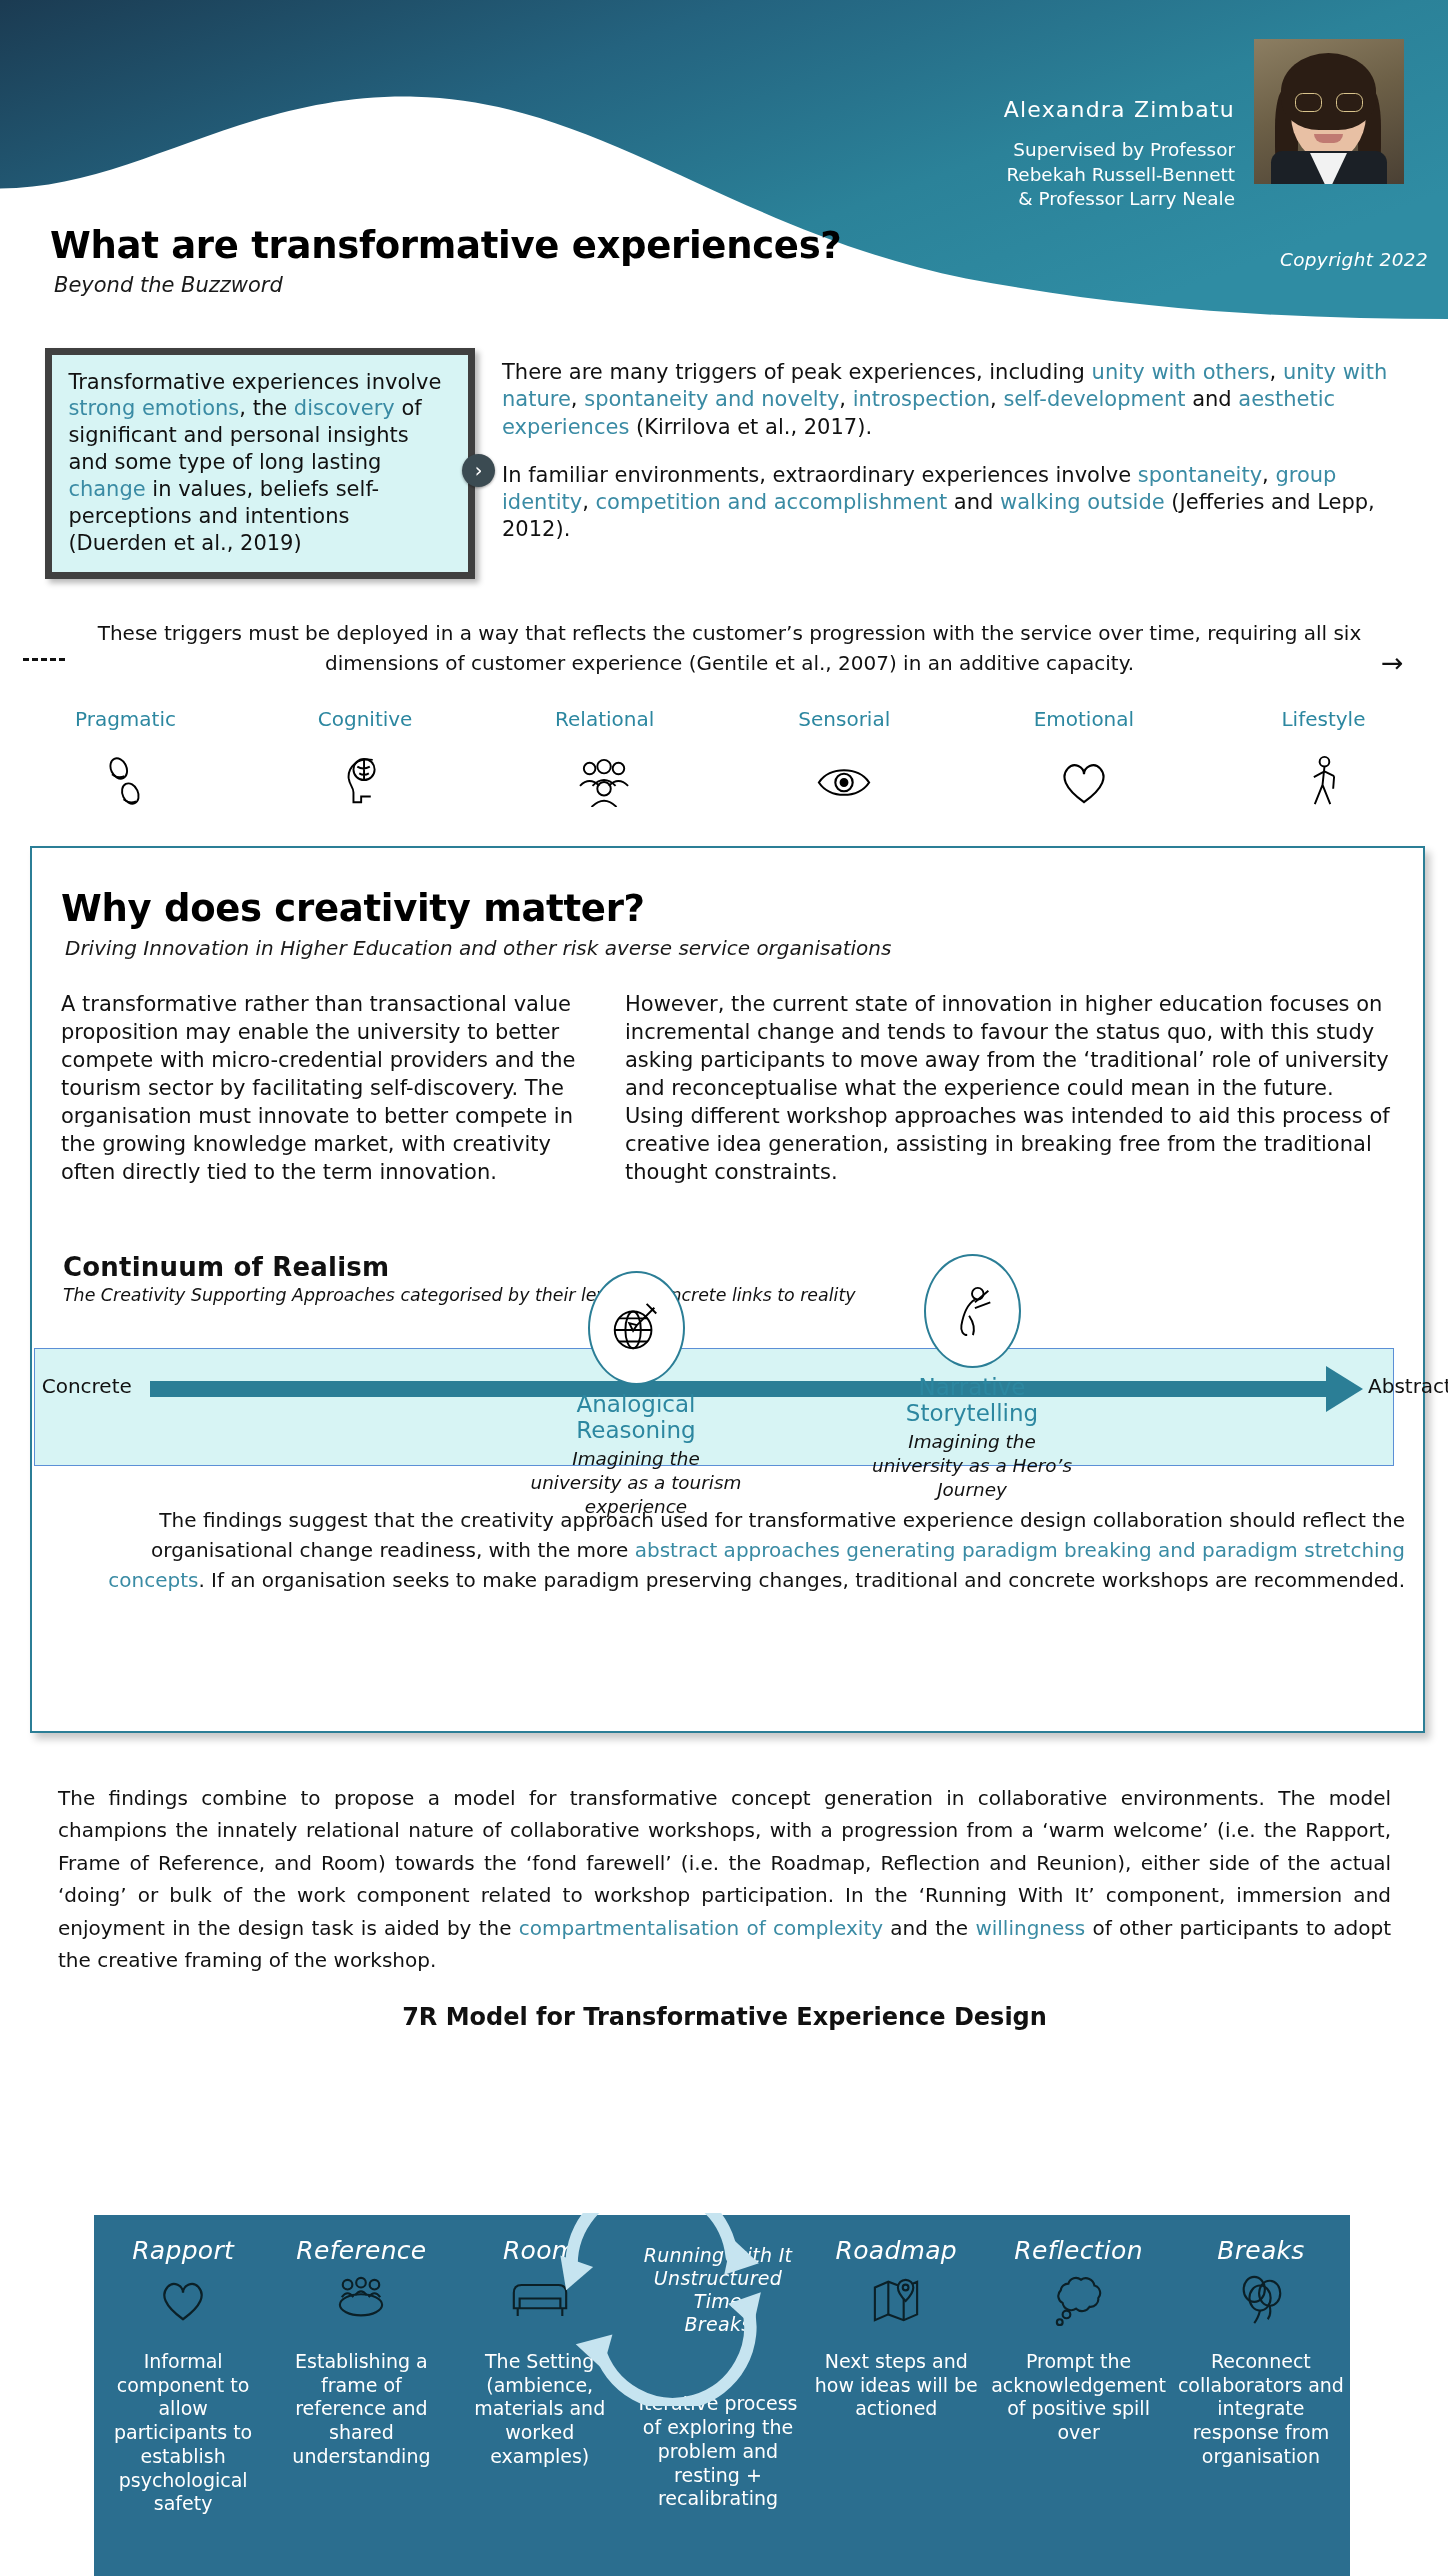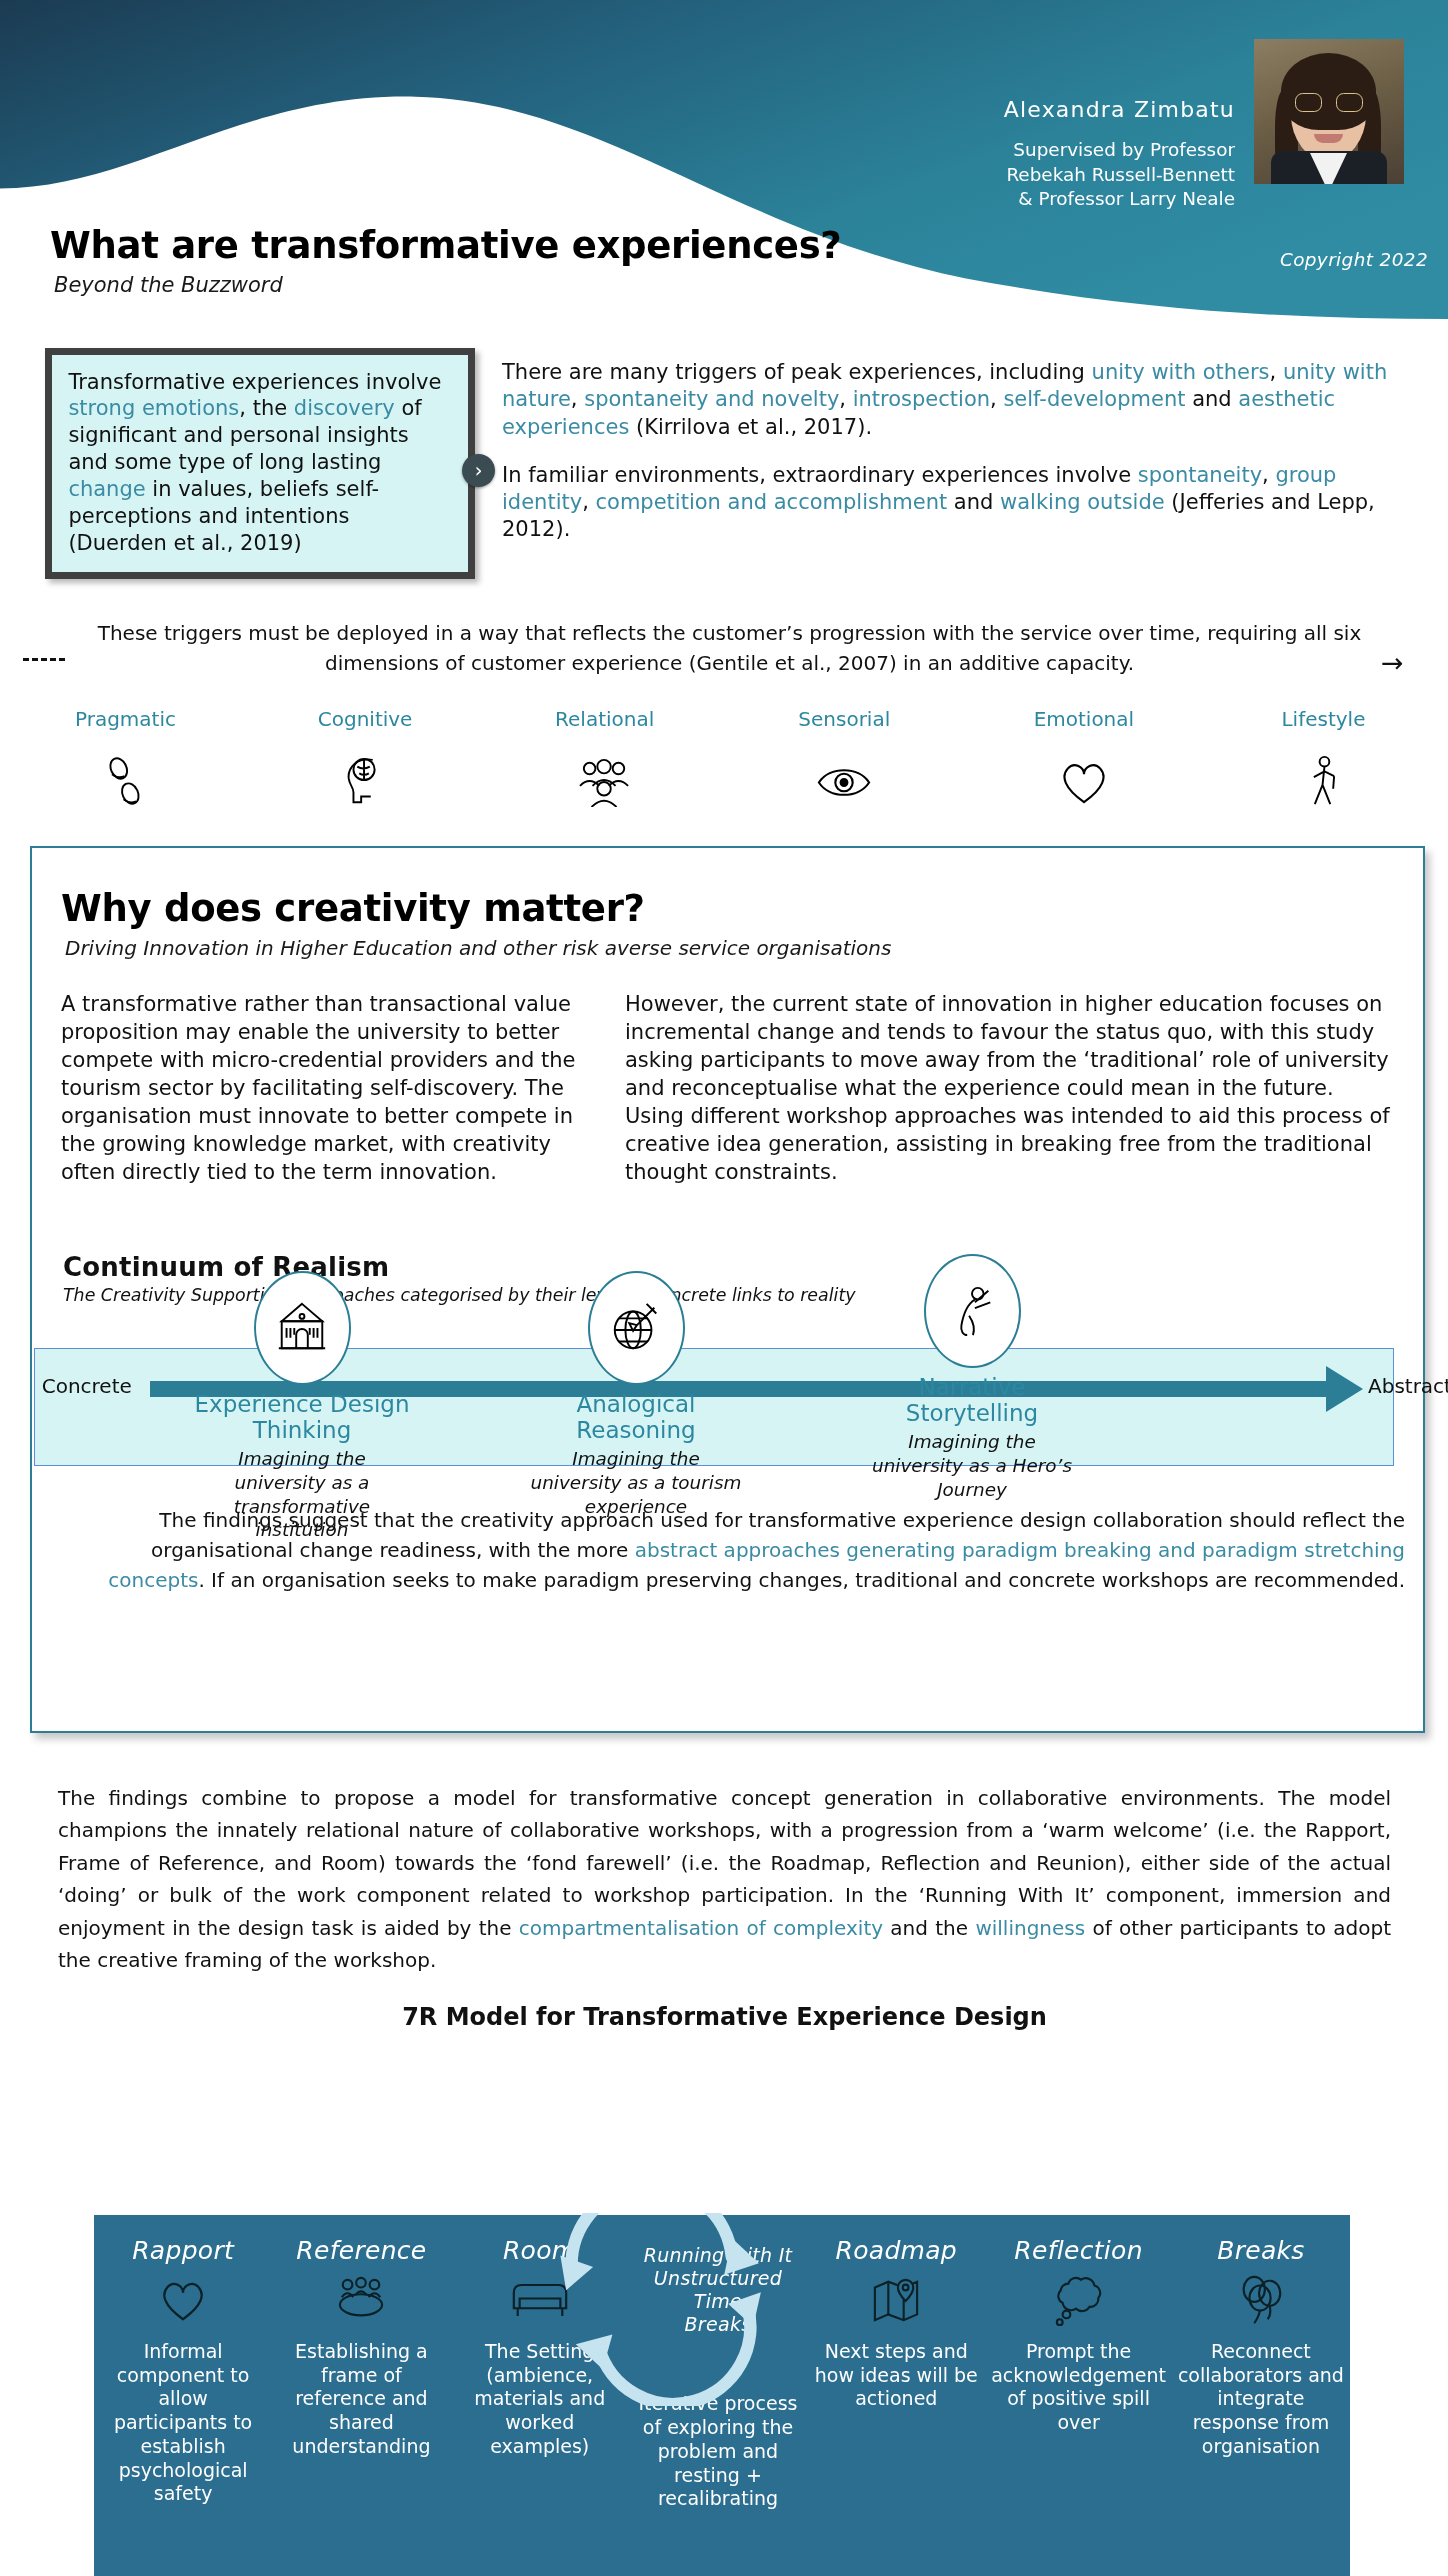--- a/index.html
+++ b/index.html
@@ -213,21 +213,21 @@
     position:absolute; left:94px; top:2215px; width:1256px; height:361px;
     background:#2b6e8f;
   }
   .cols {
     position:absolute; left:0; top:0; width:1256px; height:361px;
     display:flex;
   }
   .rcol { flex:1; text-align:center; padding:21px 5.8px 0 5.8px; color:#fff; position:relative; }
   .rname { font-size:25px; font-style:italic; letter-spacing:0.3px; margin-bottom:3.9px; }
   .ricon { height:62px; display:flex; align-items:center; justify-content:center; }
-  .rdesc { font-size:19px; line-height:1.25; margin-top:9px; }
+  .rdesc { font-size:19px; line-height:1.25; margin-top:19px; }
   .rcol.run .rname { font-size:19px; line-height:1.22; margin-top:7.7px; }
   .cycle {
     position:absolute; left:449px; top:-1.9px; width:241px; height:193px;
     pointer-events:none;
   }
 </style>
 </head>
 <body>
 
 <div class="header">
@@ -374,36 +374,20 @@
 
   <div class="cont-title">Continuum of Realism</div>
   <div class="cont-sub">The Creativity Supporting Approaches categorised by their level of concrete links to reality</div>
 
   <div class="cont-band"></div>
   <div class="cont-arrow"></div>
   <div class="cont-arrow-head"></div>
   <div class="cont-lbl-l">Concrete</div>
   <div class="cont-lbl-r">Abstract</div>
 
-  <div class="cont-node" style="left:159px; top:423px;">
-    <div class="bub">
-      <svg width="56" height="56" viewBox="0 0 58 58">
-          <g fill="none" stroke="#000" stroke-width="2">
-        <path d="M29 4 L50 22 L8 22 Z"></path>
-            <circle cx="29" cy="17" r="2.5"></circle>
-        <rect x="8" y="22" width="42" height="28"></rect>
-        <path d="M23 50 L23 36 a6 6 0 0 1 12 0 L35 50"></path>
-        <path d="M13 29 v10 M17 29 v10 M21 29 v7 M37 29 v7 M41 29 v10 M45 29 v10"></path>
-        <path d="M5 50 h48"></path>
-      </g>
-        </svg>
-    </div>
-    <div class="nm">Experience Design Thinking</div>
-    <div class="ds">Imagining the university as a transformative  institution</div>
-  </div>
 
   <div class="cont-node" style="left:493px; top:423px;">
     <div class="bub">
       <svg width="56" height="56" viewBox="0 0 58 58">
           <g fill="none" stroke="#000" stroke-width="2">
         <circle cx="26" cy="31" r="19"></circle>
         <ellipse cx="26" cy="31" rx="8" ry="19"></ellipse>
         <path d="M7 31 h38 M11 19 h30 M11 43 h30"></path>
         <path d="M48 8 L30 26 M40 4 l10 10 M30 26 l-8 -2 l4 8 z"></path>
       </g>

